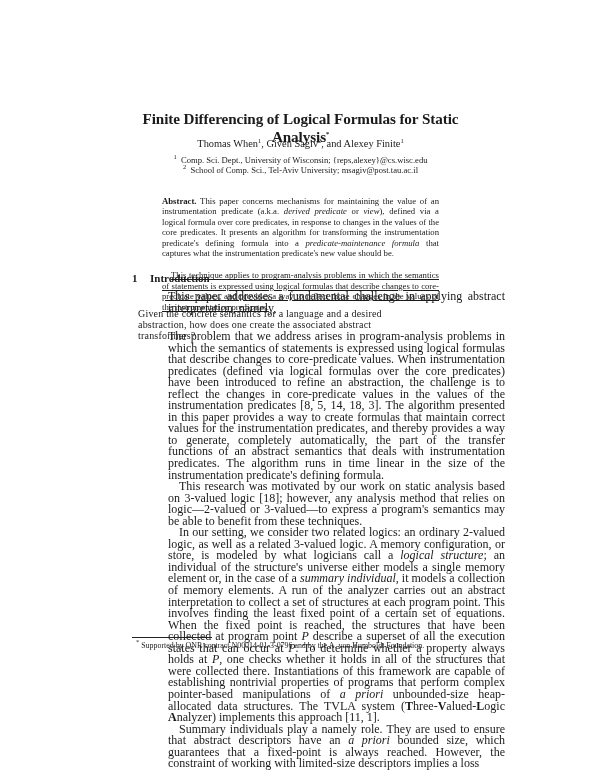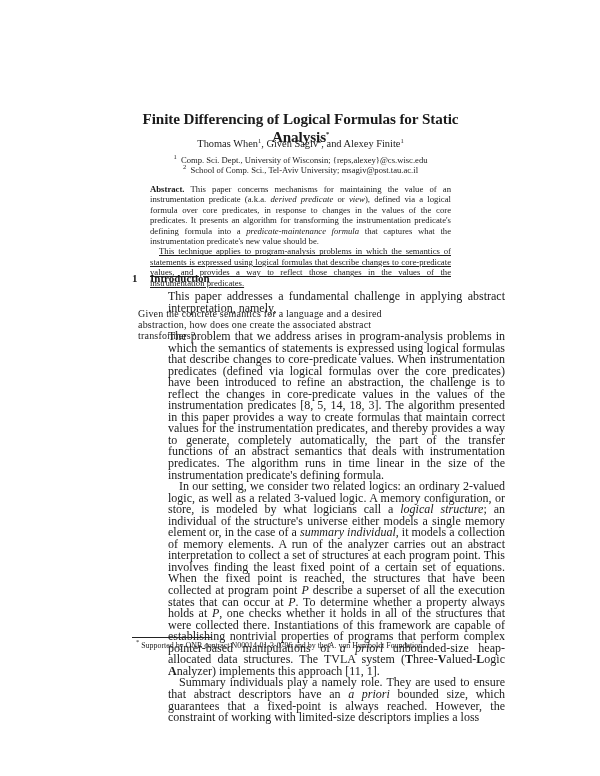--- a/index.html
+++ b/index.html
@@ -5,21 +5,21 @@
   html,body{margin:0;padding:0;background:#fff;}
   body{width:600px;height:776px;position:relative;overflow:hidden;font-family:"Liberation Serif","DejaVu Serif",serif;color:#1a1a1a;}
   .page{position:absolute;left:132px;top:0;width:337px;}
   .title{position:absolute;left:0;width:337px;top:110px;text-align:center;font-weight:bold;font-size:15.2px;letter-spacing:-0.1px;}
   .authors{position:absolute;left:0;width:337px;top:138px;text-align:center;font-size:10.4px;}
   .affil{position:absolute;left:0;width:337px;text-align:center;font-size:8.6px;}
   .affil1{top:155px;}
   .affil2{top:165px;}
   sup{font-size:6.5px;vertical-align:super;line-height:0;}
   .abstract{position:absolute;left:18px;width:301px;top:184px;font-size:8.7px;line-height:10.4px;text-align:justify;}
-  .abstract p{margin:0;}
+  .abstract p{margin:12px;}
   .abstract p.indent{text-indent:9px;text-decoration:underline;}
   .section{position:absolute;left:0;top:272px;font-weight:bold;font-size:11px;}
   .section .num{display:inline-block;width:18px;}
   .body{position:absolute;left:0;width:337px;font-size:12px;line-height:11.55px;text-align:justify;margin-left:36px;}
   .body p{margin:0;}
   .intro-line{top:291px;}
   .quote{position:absolute;left:6px;width:290px;top:308px;font-size:10px;line-height:11.2px;font-style:normal;letter-spacing:0.2px;}
   .main-body{top:331px;}
   .indent{text-indent:11px;}
   em{font-style:italic;}
@@ -45,20 +45,21 @@
   </div>
 
   <div class="section"><span class="num">1</span><span>Introduction</span></div>
 
   <div class="body intro-line">This paper addresses a fundamental challenge in applying abstract interpretation, namely,</div>
 
   <div class="quote">Given the concrete semantics for a language and a desired abstraction, how does one create the associated abstract transformers?</div>
 
   <div class="body main-body">
     <p>The problem that we address arises in program-analysis problems in which the semantics of statements is expressed using logical formulas that describe changes to core-predicate values. When instrumentation predicates (defined via logical formulas over the core predicates) have been introduced to refine an abstraction, the challenge is to reflect the changes in core-predicate values in the values of the instrumentation predicates [8, 5, 14, 18, 3]. The algorithm presented in this paper provides a way to create formulas that maintain correct values for the instrumentation predicates, and thereby provides a way to generate, completely automatically, the part of the transfer functions of an abstract semantics that deals with instrumentation predicates. The algorithm runs in time linear in the size of the instrumentation predicate's defining formula.</p>
+    <p class="indent">This research was motivated by our work on static analysis based on 3-valued logic [18]; however, any analysis method that relies on logic—2-valued or 3-valued—to express a program's semantics may be able to benefit from these techniques.</p>
     <p class="indent"><span>In our setting, we consider two related logics: an ordinary 2-valued logic, as well as a related 3-valued logic. A memory configuration, or store, is modeled by what logicians call a </span><em>logical structure</em><span>; an individual of the structure's universe either models a single memory element or, in the case of a </span><em>summary individual</em><span>, it models a collection of memory elements. A run of the analyzer carries out an abstract interpretation to collect a set of structures at each program point. This involves finding the least fixed point of a certain set of equations. When the fixed point is reached, the structures that have been collected at program point </span><em>P</em><span> describe a superset of all the execution states that can occur at </span><em>P</em><span>. To determine whether a property always holds at </span><em>P</em><span>, one checks whether it holds in all of the structures that were collected there. Instantiations of this framework are capable of establishing nontrivial properties of programs that perform complex pointer-based manipulations of </span><em>a priori</em><span> unbounded-size heap-allocated data structures. The TVLA system (</span><b class="m">T</b><span>hree-</span><b class="m">V</b><span>alued-</span><b class="m">L</b><span>ogic </span><b class="m">A</b><span>nalyzer) implements this approach [11, 1].</span></p>
     <p class="indent"><span>Summary individuals play a namely role. They are used to ensure that abstract descriptors have an </span><em>a priori</em><span> bounded size, which guarantees that a fixed-point is always reached. However, the constraint of working with limited-size descriptors implies a loss</span></p>
   </div>
 
   <div class="footrule"></div>
   <div class="footnote"><sup>*</sup>&nbsp;<span>Supported by ONR contract N00014-01-3-0796 and by the A. von Humboldt Foundation.</span></div>
 
 </div>
 
 </body></html>

